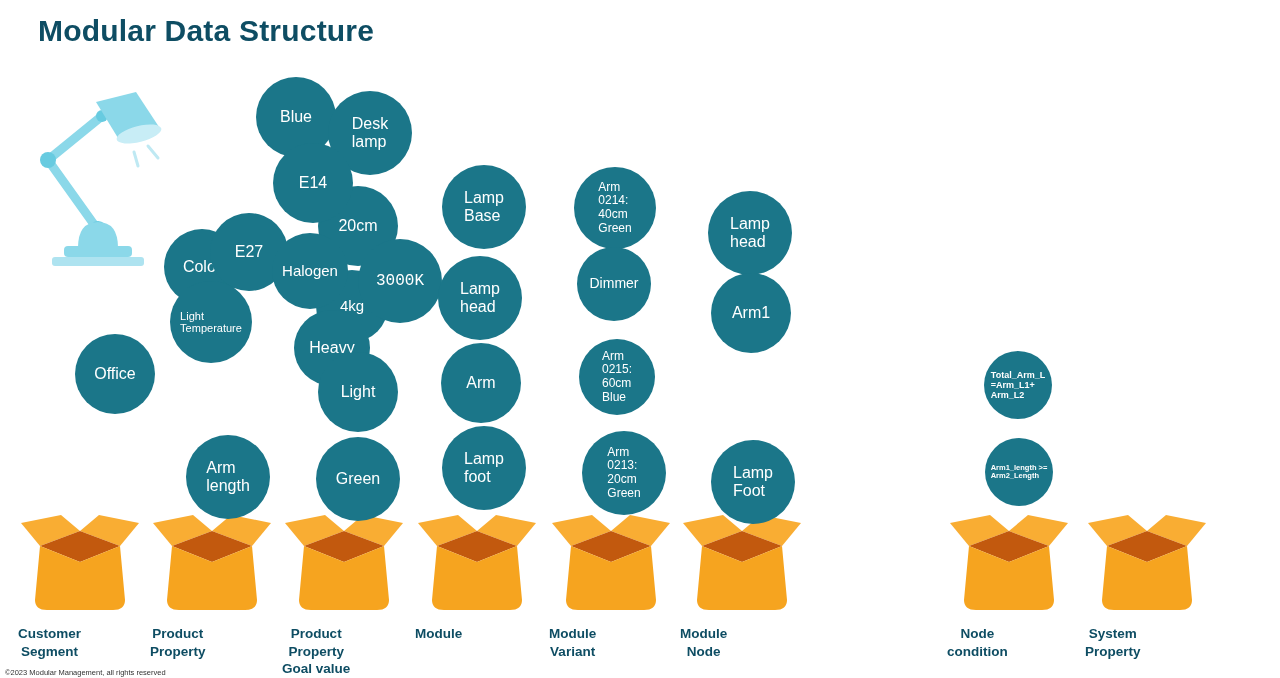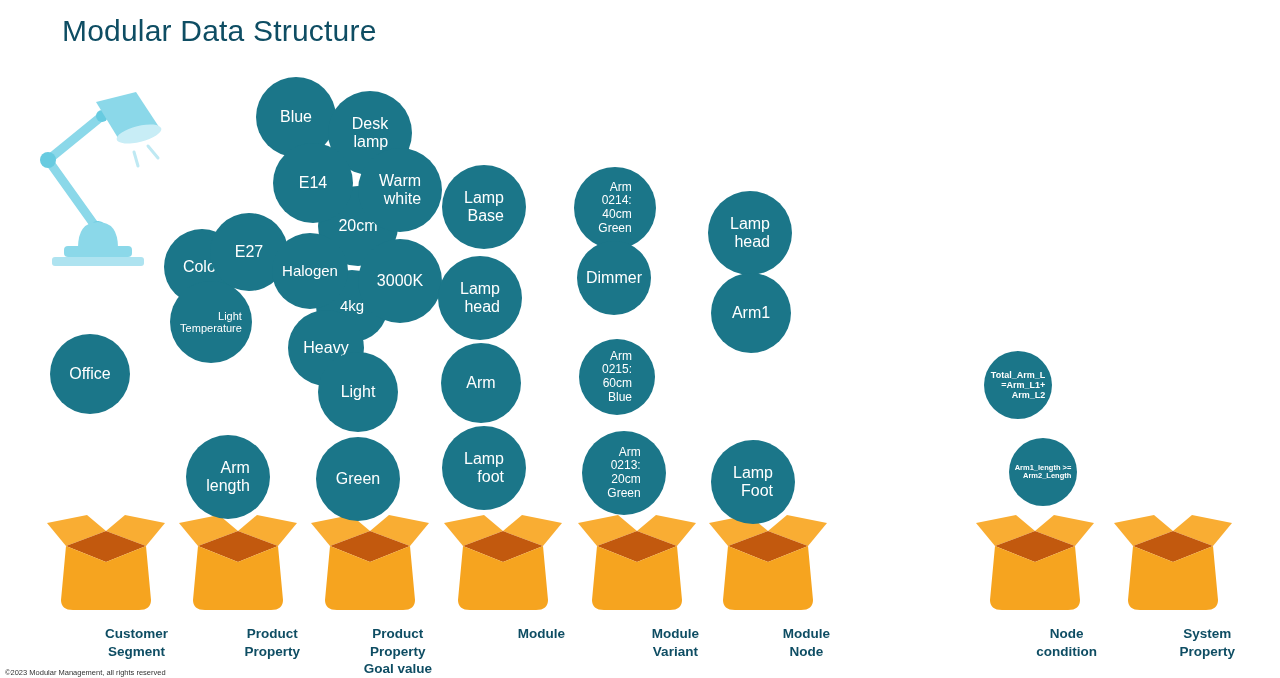--- a/index.html
+++ b/index.html
@@ -1,34 +1,34 @@
 <!DOCTYPE html>
 <html style="--title_text: #0E4D63; --label_text: #0E4D63; --bubble_fill: #1B7689; --bubble_text: #FFFFFF; --box_body: #F6A41F; --box_flap: #F9AD33; --box_opening: #C2590E; --lamp_blue: #8BD8E9;"><head>
 <meta charset="utf-8">
 <style>
   * { margin:0; padding:0; box-sizing:border-box; }
   html,body { background:#ffffff; }
   body { font-family:"Liberation Sans", sans-serif; }
   .stage { position:relative; width:1280px; height:678px; background:#fff; overflow:hidden; }
 
-  .title { position:absolute; left:38px; top:14px; font-size:30px; font-weight:400;
-           color:var(--title_text,#0E4D63); letter-spacing:.2px;margin-left:24px; }
+  .title { position:absolute; left:38px; top:14px; font-size:30px; font-weight:700;
+           color:var(--title_text,#0E4D63); letter-spacing:.2px; }
 
   .lamp { position:absolute; left:6px; top:80px; }
 
   #columns { position:absolute; inset:0; z-index:1; }
   #bubbles { position:absolute; inset:0; z-index:3; }
 
-  .column { position:absolute; top:514px; width:150px; display:flex; flex-direction:column; align-items:flex-end; }
+  .column { position:absolute; top:514px; width:150px; display:flex; flex-direction:column; align-items:flex-start; }
   .col-label { margin-top:7px; font-weight:700; font-size:13.5px; color:var(--label_text,#0E4D63);
                text-align:center; white-space:pre-line; line-height:1.3; }
 
   .bubble { position:absolute; border-radius:50%; background:var(--bubble_fill,#1B7689);
             color:var(--bubble_text,#fff); display:flex; align-items:center; justify-content:center;
-            text-align:right; white-space:pre-line; line-height:1.13; }
+            text-align:left; white-space:pre-line; line-height:1.13; }
 
   .footer { position:absolute; left:5px; bottom:1px; font-size:7.5px; color:#333; }
 
   .box-flap { fill:var(--box_flap,#F9AD33); }
   .box-open { fill:var(--box_opening,#C2590E); }
   .box-body { fill:var(--box_body,#F6A41F); }
 </style>
 </head>
 <body>
 
@@ -131,66 +131,64 @@
             <polygon class="box-flap" points="22,32 3,9 43,1 62,17"></polygon>
             <polygon class="box-flap" points="102,32 121,9 81,1 62,17"></polygon>
             <polygon class="box-open" points="22,32 62,17 102,32 62,48"></polygon>
             <path class="box-body" d="M22,32 L62,48 L102,32 L107,86 Q107,96 95,96 L29,96 Q17,96 17,86 Z"></path>
           </svg></div>
         <div class="col-label">System
 Property</div>
       </div>
     </div>
   <div id="bubbles">
-      <div class="bubble" style="left: 50px; top: 334px; height: 80px; width: 80px; font-size: 16px;">Office</div>
+      <div class="bubble" style="left: 75px; top: 334px; height: 80px; width: 80px; font-size: 16px;">Office</div>
       <div class="bubble" style="left: 164px; top: 229px; height: 76px; width: 76px; font-size: 16px;">Color</div>
       <div class="bubble" style="left: 210px; top: 213px; height: 78px; width: 78px; font-size: 16px;">E27</div>
       <div class="bubble" style="left: 170px; top: 281px; height: 82px; width: 82px; font-size: 11px;">Light
 Temperature</div>
       <div class="bubble" style="left: 186px; top: 435px; height: 84px; width: 84px; font-size: 16px;">Arm
 length</div>
       <div class="bubble" style="left: 318px; top: 186px; height: 80px; width: 80px; font-size: 16px;">20cm</div>
       <div class="bubble" style="left: 316px; top: 270px; height: 72px; width: 72px; font-size: 15px;">4kg</div>
       <div class="bubble" style="left: 256px; top: 77px; height: 80px; width: 80px; font-size: 16px;">Blue</div>
       <div class="bubble" style="left: 328px; top: 91px; height: 84px; width: 84px; font-size: 16px;">Desk
 lamp</div>
       <div class="bubble" style="left: 273px; top: 143px; height: 80px; width: 80px; font-size: 16px;">E14</div>
-      <div class="bubble" style="left: 358px; top: 148px; height: 84px; width: 84px; font-size: 16px;">Warm
-white</div>
       <div class="bubble" style="left: 272px; top: 233px; height: 76px; width: 76px; font-size: 15px;">Halogen</div>
-      <div class="bubble" style="left: 358px; top: 239px; height: 84px; width: 84px; font-size: 16px;">3000K</div>
-      <div class="bubble" style="left: 288px; top: 310px; height: 76px; width: 76px; font-size: 16px;">Heavy</div>
+      <div class="bubble" style="left: 358px; top: 239px; height: 84px; width: 84px; font-size: 16px; font-family: Liberation Mono, monospace;">3000K</div>
+      <div class="bubble" style="left: 294px; top: 310px; height: 76px; width: 76px; font-size: 16px;">Heavy</div>
       <div class="bubble" style="left: 318px; top: 352px; height: 80px; width: 80px; font-size: 16px;">Light</div>
       <div class="bubble" style="left: 316px; top: 437px; height: 84px; width: 84px; font-size: 16px;">Green</div>
       <div class="bubble" style="left: 442px; top: 165px; height: 84px; width: 84px; font-size: 16px;">Lamp
 Base</div>
       <div class="bubble" style="left: 438px; top: 256px; height: 84px; width: 84px; font-size: 16px;">Lamp
 head</div>
       <div class="bubble" style="left: 441px; top: 343px; height: 80px; width: 80px; font-size: 16px;">Arm</div>
       <div class="bubble" style="left: 442px; top: 426px; height: 84px; width: 84px; font-size: 16px;">Lamp
 foot</div>
       <div class="bubble" style="left: 574px; top: 167px; height: 82px; width: 82px; font-size: 12px;">Arm
 0214:
 40cm
 Green</div>
-      <div class="bubble" style="left: 577px; top: 241px; height: 74px; width: 74px; font-size: 16px;">Dimmer</div>
+      <div class="bubble" style="left: 577px; top: 247px; height: 74px; width: 74px; font-size: 14px;">Dimmer</div>
       <div class="bubble" style="left: 579px; top: 339px; height: 76px; width: 76px; font-size: 12px;">Arm
 0215:
 60cm
 Blue</div>
       <div class="bubble" style="left: 582px; top: 431px; height: 84px; width: 84px; font-size: 12px;">Arm
 0213:
 20cm
 Green</div>
       <div class="bubble" style="left: 708px; top: 191px; height: 84px; width: 84px; font-size: 16px;">Lamp
 head</div>
       <div class="bubble" style="left: 711px; top: 273px; height: 80px; width: 80px; font-size: 16px;">Arm1</div>
       <div class="bubble" style="left: 711px; top: 440px; height: 84px; width: 84px; font-size: 16px;">Lamp
 Foot</div>
       <div class="bubble" style="left: 984px; top: 351px; height: 68px; width: 68px; font-size: 9px; font-weight: 700;">Total_Arm_L
 =Arm_L1+
 Arm_L2</div>
-      <div class="bubble" style="left: 985px; top: 438px; height: 68px; width: 68px; font-size: 7.5px; font-weight: 700; margin-left: 24px;">Arm1_length &gt;=
+      <div class="bubble" style="left: 985px; top: 438px; height: 68px; width: 68px; font-size: 7.5px; font-weight: 700;">Arm1_length &gt;=
 Arm2_Length</div>
     </div>
 
   <div class="footer">©2023 Modular Management, all rights reserved</div>
 </div>
 
 </body></html>

